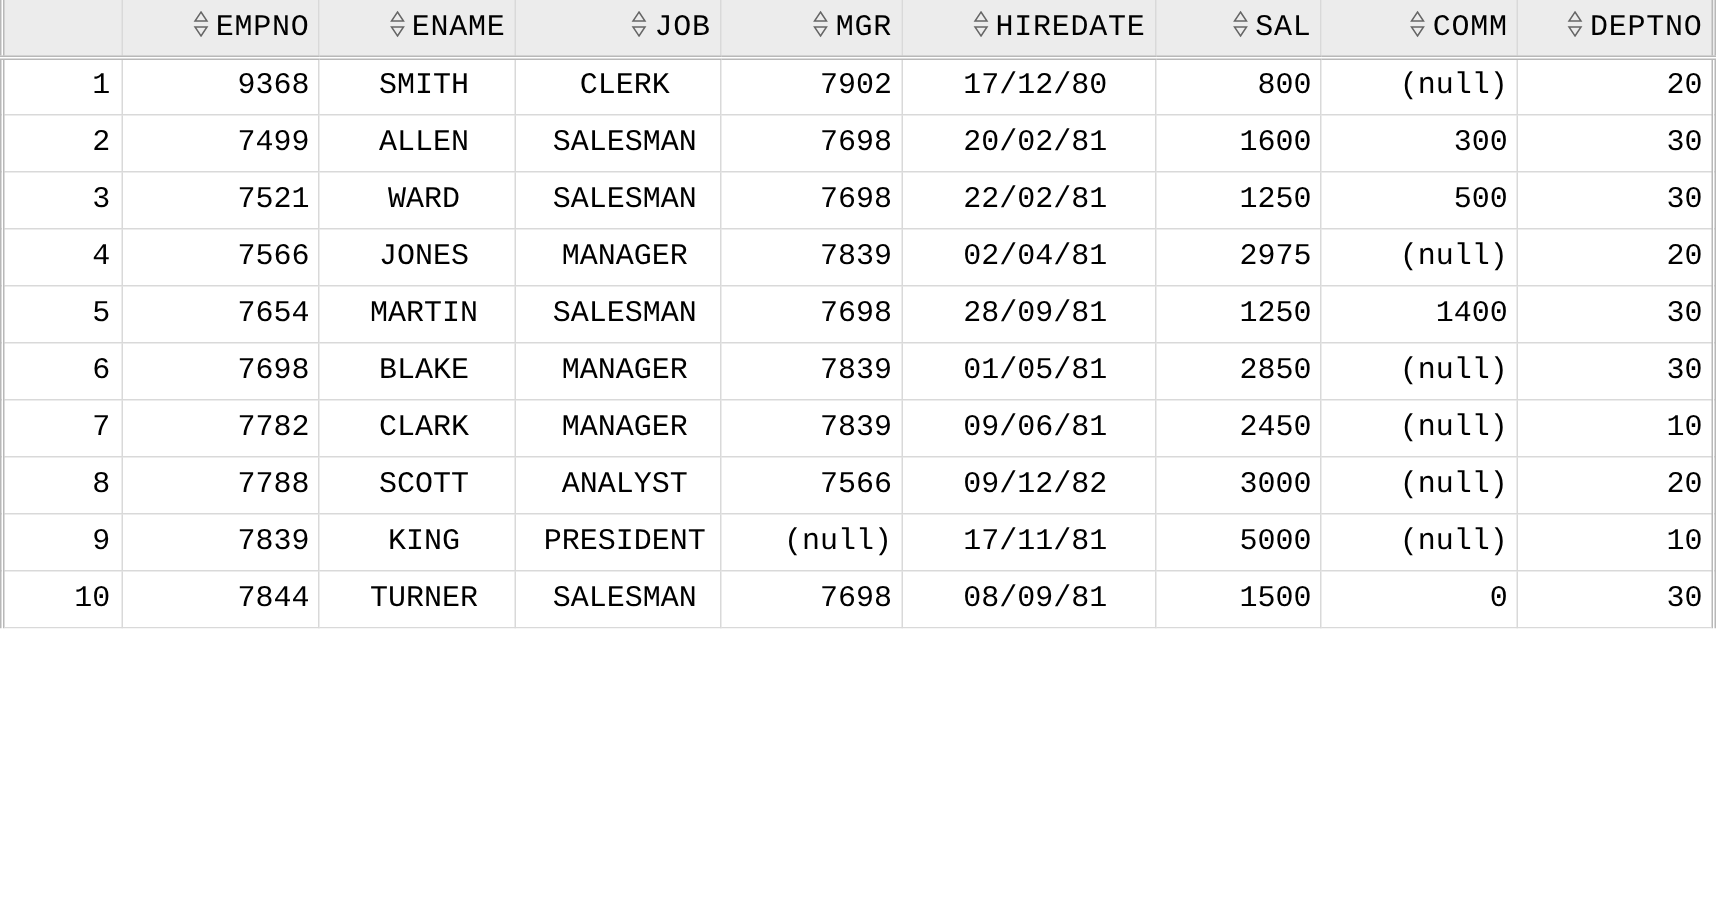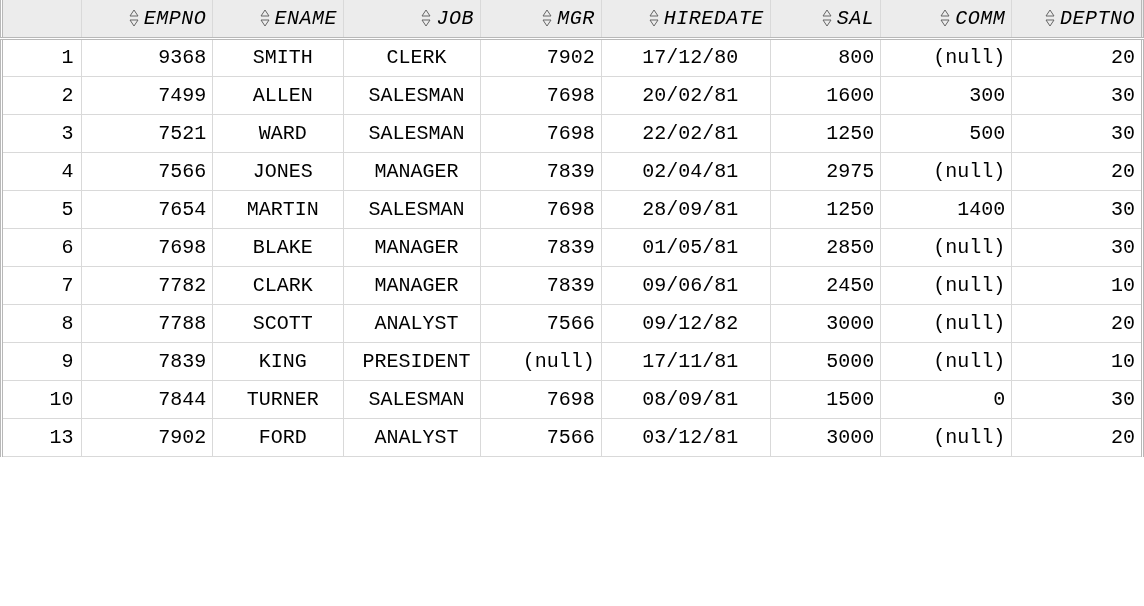--- a/index.html
+++ b/index.html
@@ -41,24 +41,23 @@
       padding-right: 8px;
       width: 80px;
       border-right: 1px solid #d9d9d9;
     }
     .hcell {
       text-align: right;
       padding-right: 6px;
     }
     .hdr-inner {
       display: flex;
-      align-items: center;
+      align-items: flex-start;
       justify-content: flex-end;
       gap: 4px;
-      font-style: italic;
     }
     .hdr-label { letter-spacing: 0.5px; }
     .sort-icon {
       width: 12px;
       height: 18px;
       display: inline-flex;
       align-items: center;
       justify-content: center;
       flex-shrink: 0;
     }
@@ -275,24 +274,13 @@
       <div class="rhcell">10</div>
       <div class="cell c-empno num">7844</div>
       <div class="cell c-ename txt">TURNER</div>
       <div class="cell c-job txt">SALESMAN</div>
       <div class="cell c-mgr num">7698</div>
       <div class="cell c-hired txt">08/09/81</div>
       <div class="cell c-sal num">1500</div>
       <div class="cell c-comm num">0</div>
       <div class="cell c-deptno num">30</div>
     </div>
-    <div class="row">
-      <div class="rhcell">13</div>
-      <div class="cell c-empno num">7902</div>
-      <div class="cell c-ename txt">FORD</div>
-      <div class="cell c-job txt">ANALYST</div>
-      <div class="cell c-mgr num">7566</div>
-      <div class="cell c-hired txt">03/12/81</div>
-      <div class="cell c-sal num">3000</div>
-      <div class="cell c-comm num">(null)</div>
-      <div class="cell c-deptno num">20</div>
-    </div>
   </div>
 
 </body></html>

